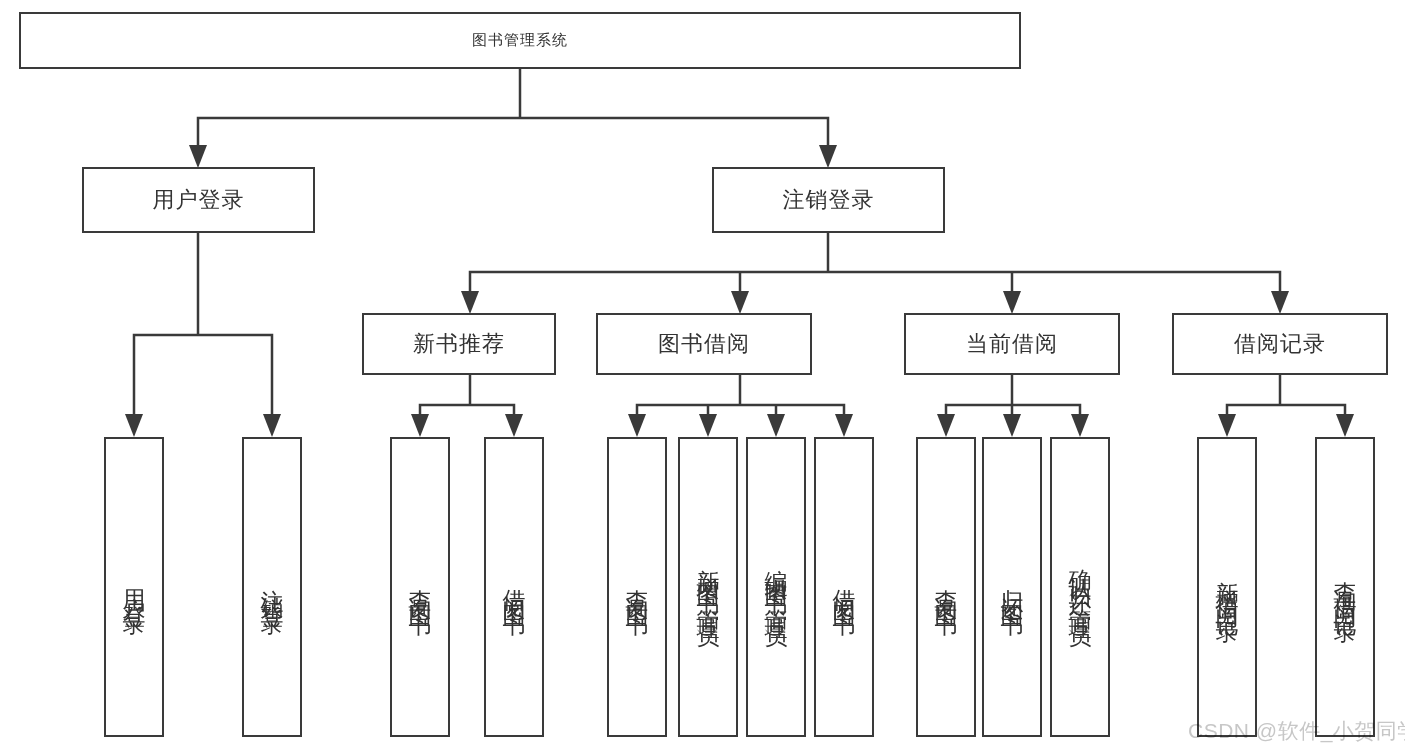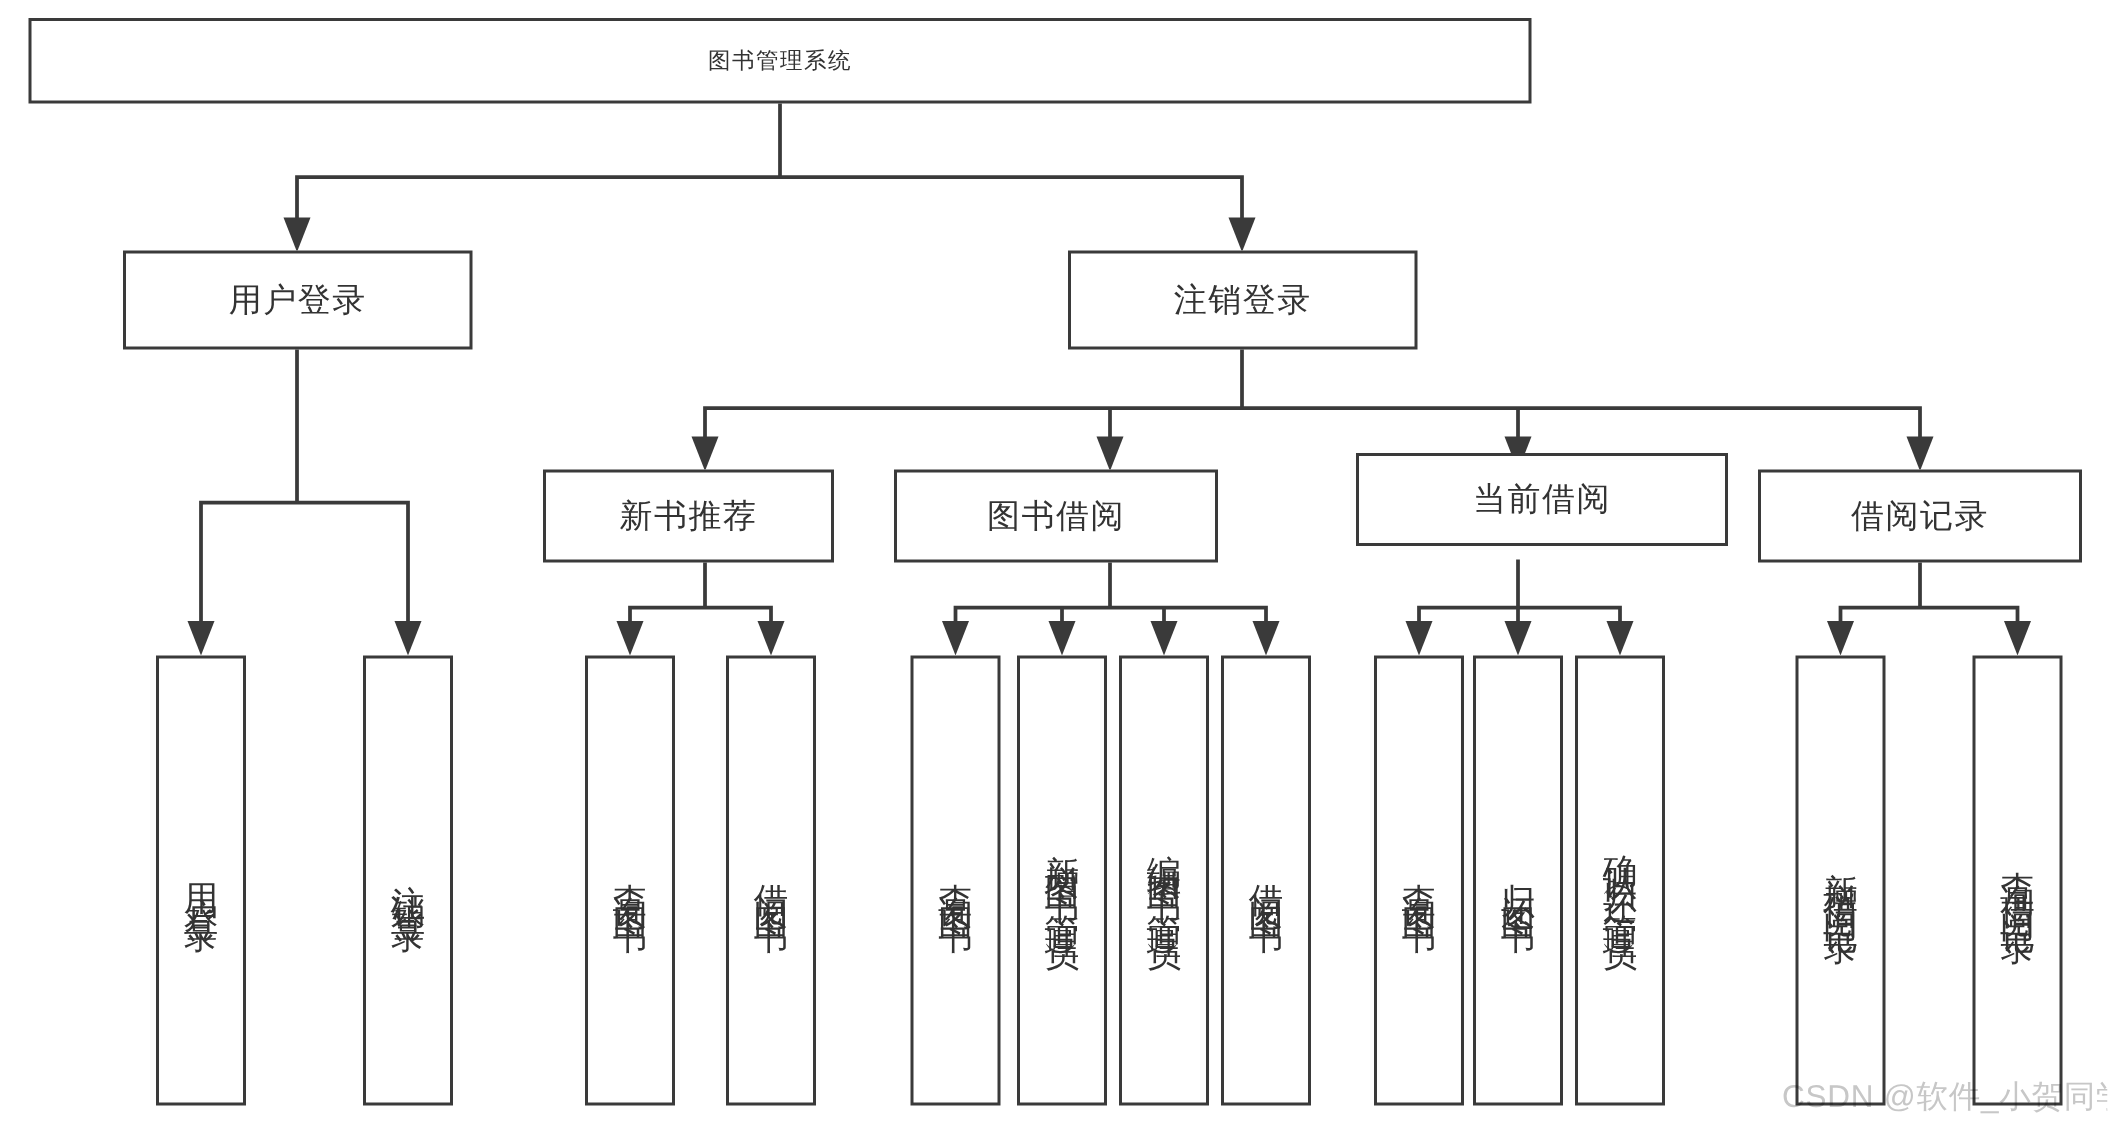--- a/index.html
+++ b/index.html
@@ -125,21 +125,21 @@
   <div class="box h" style="left:712px;top:167px;width:233px;height:66px">
     <span>注销登录</span>
   </div>
 
   <div class="box h" style="left:362px;top:313px;width:194px;height:62px">
     <span>新书推荐</span>
   </div>
   <div class="box h" style="left:596px;top:313px;width:216px;height:62px">
     <span>图书借阅</span>
   </div>
-  <div class="box h" style="left:904px;top:302px;width:248px;height:62px">
+  <div class="box h" style="left:904px;top:313px;width:216px;height:62px">
     <span>当前借阅</span>
   </div>
   <div class="box h" style="left:1172px;top:313px;width:216px;height:62px">
     <span>借阅记录</span>
   </div>
 
   <div class="box v" style="left:104px;top:437px;width:60px;height:300px">
     <span>用户登录</span>
   </div>
   <div class="box v" style="left:242px;top:437px;width:60px;height:300px">

